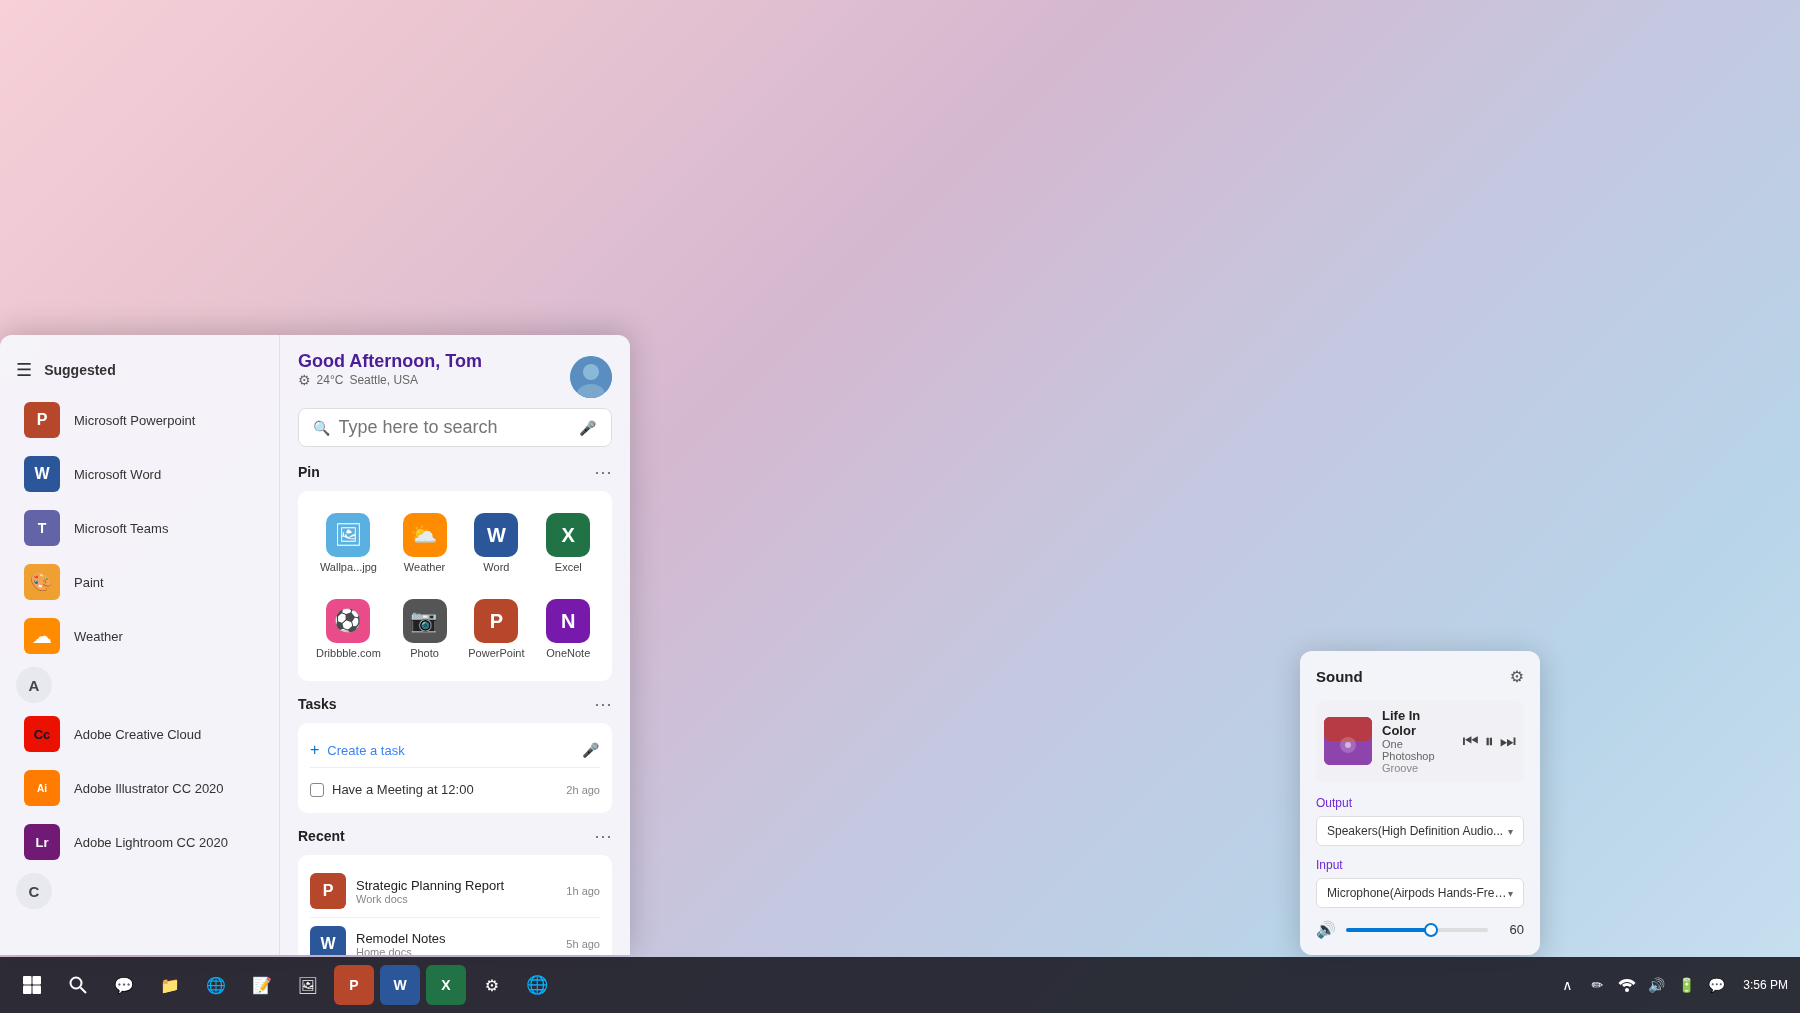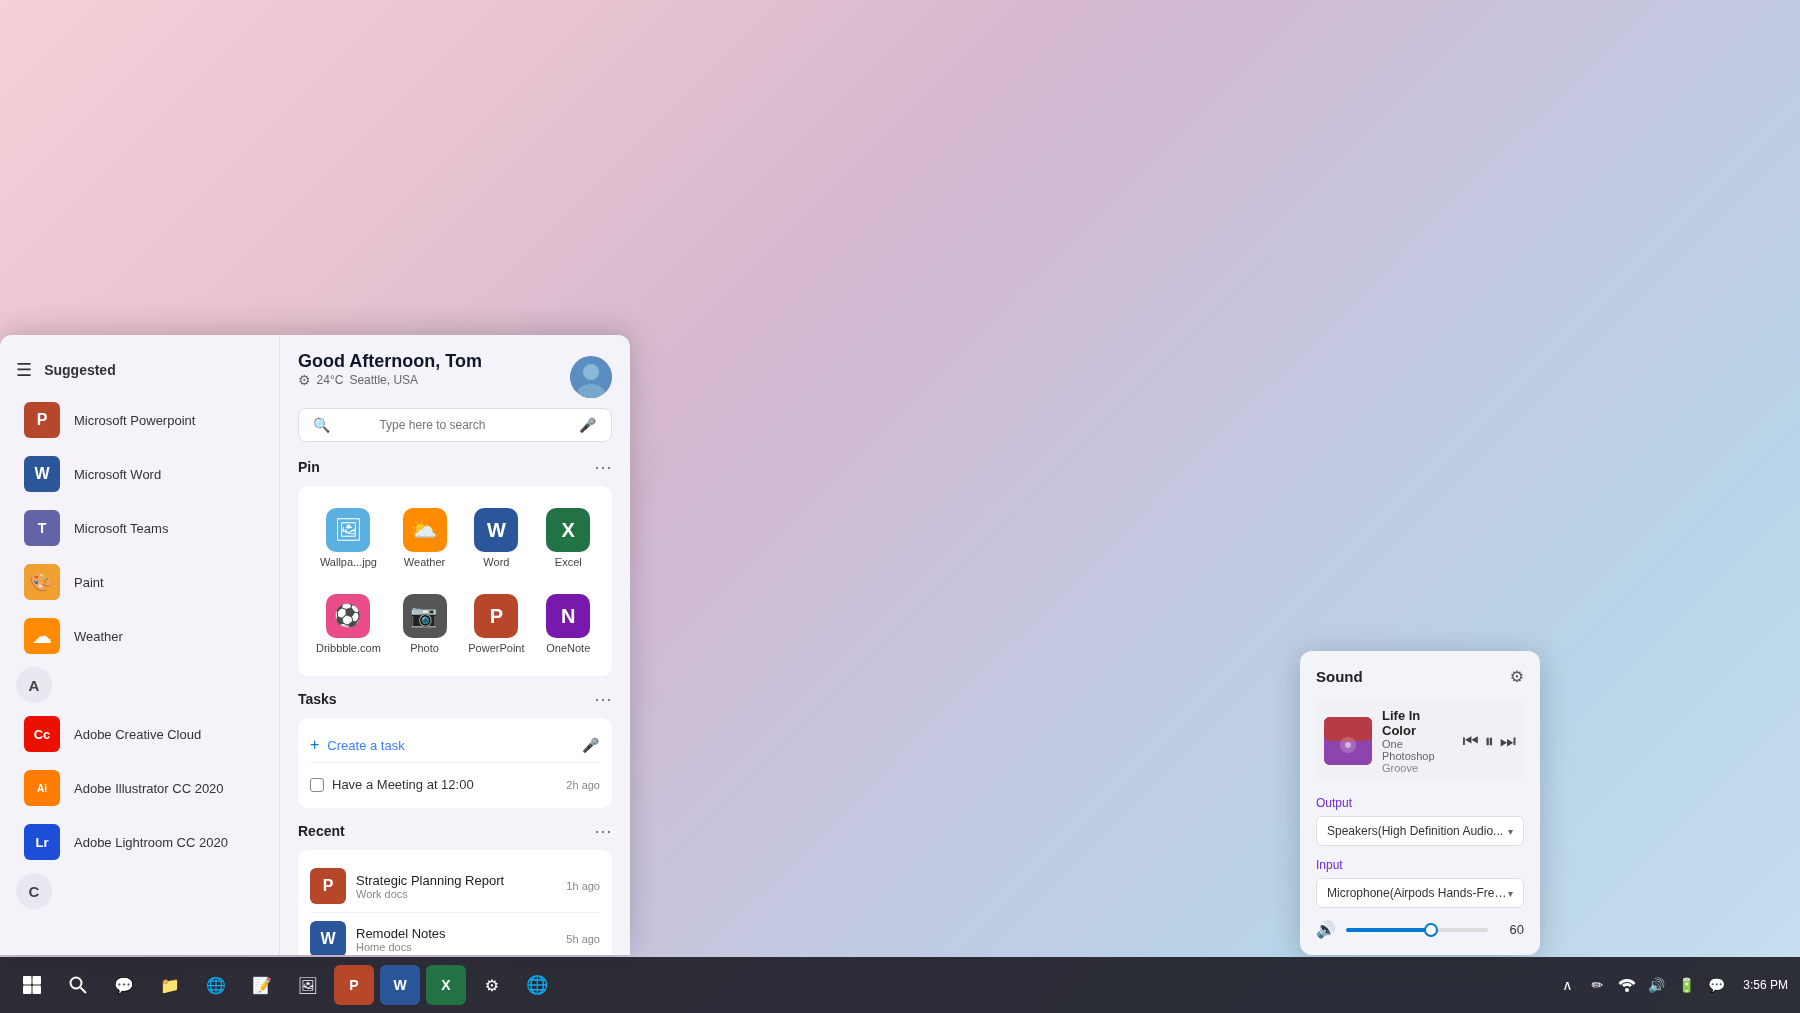--- a/index.html
+++ b/index.html
@@ -174,21 +174,21 @@
     
     .greeting-row {
       display: flex;
       align-items: center;
       justify-content: space-between;
       margin-bottom: 6px;
     }
     .greeting-text {
       font-size: 18px;
       font-weight: 600;
-      color: #0f172a;
+      color: #4c1d95;
     }
     .avatar {
       width: 42px;
       height: 42px;
       border-radius: 50%;
       background: linear-gradient(135deg, #7ab8e0, #4a80b0);
       display: flex;
       align-items: center;
       justify-content: center;
       font-size: 20px;
@@ -212,25 +212,24 @@
       background: white;
       border: 1px solid #ddd;
       border-radius: 8px;
       padding: 8px 14px;
       margin-bottom: 16px;
       gap: 8px;
     }
     .search-bar input {
       border: none;
       outline: none;
-      font-size: 12px;
+      font-size: 18px;
       color: #888;
       flex: 1;
       background: transparent;
-      margin-left: 41px;
     }
     .search-icon { color: #888; font-size: 14px; }
     .mic-icon { color: #888; font-size: 14px; cursor: pointer; }
 
     
     .section-header {
       display: flex;
       align-items: center;
       justify-content: space-between;
       margin-bottom: 10px;
@@ -494,31 +493,31 @@
     </div>
 
     <div class="app-item">
       <div class="app-icon" style="background:#ff8c00;color:white;font-size:20px;">☁</div>
       <span class="app-name">Weather</span>
     </div>
 
     <div class="section-letter">A</div>
 
     <div class="app-item">
-      <div class="app-icon" style="background:#eb1000;color:#ffffff;font-weight:700;font-size:13px;">Cc</div>
+      <div class="app-icon" style="background:#eb1000;color:#0f172a;font-weight:700;font-size:13px;">Cc</div>
       <span class="app-name">Adobe Creative Cloud</span>
     </div>
 
     <div class="app-item">
       <div class="app-icon" style="background:#ff7c00;color:white;font-weight:700;font-size:10px;">Ai</div>
       <span class="app-name">Adobe Illustrator CC 2020</span>
     </div>
 
     <div class="app-item">
-      <div class="app-icon" style="background:#1d4ed8;color:white;font-weight:700;font-size:13px;">Lr</div>
+      <div class="app-icon" style="background:#701a75;color:white;font-weight:700;font-size:13px;">Lr</div>
       <span class="app-name">Adobe Lightroom CC 2020</span>
     </div>
 
 
     <div class="section-letter">C</div>
 
   </div>
 
   <div class="start-main">
 

